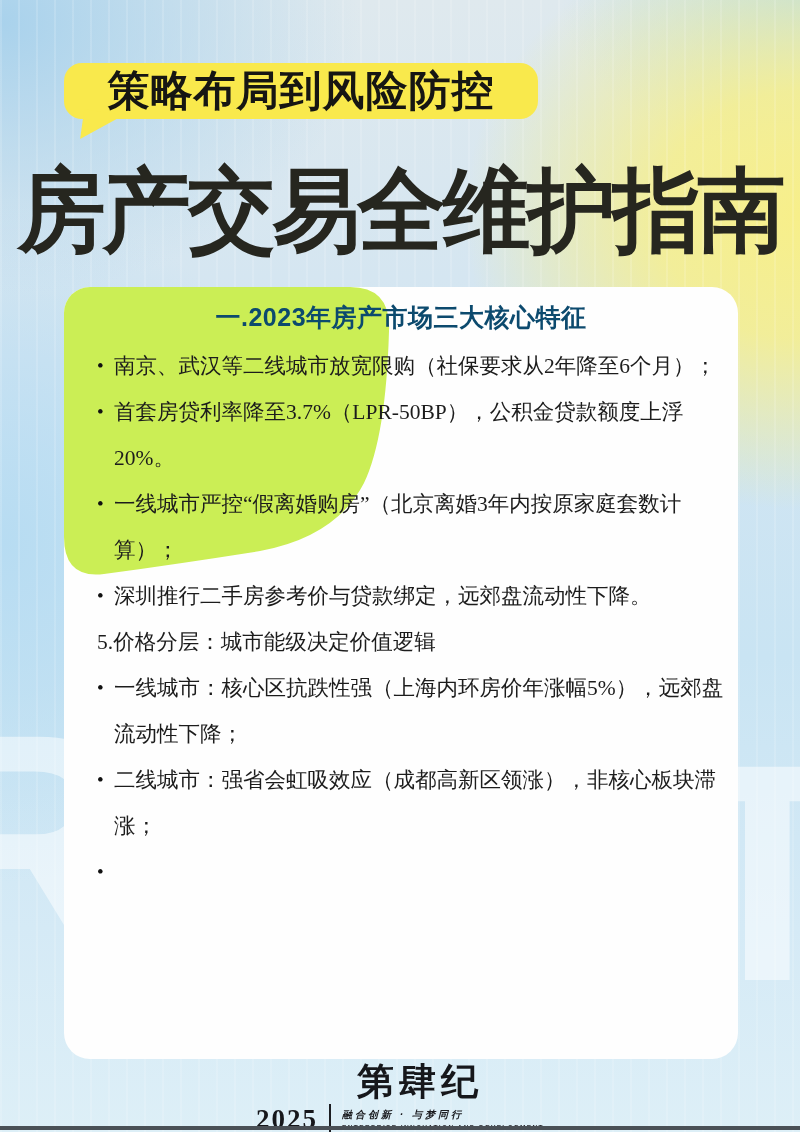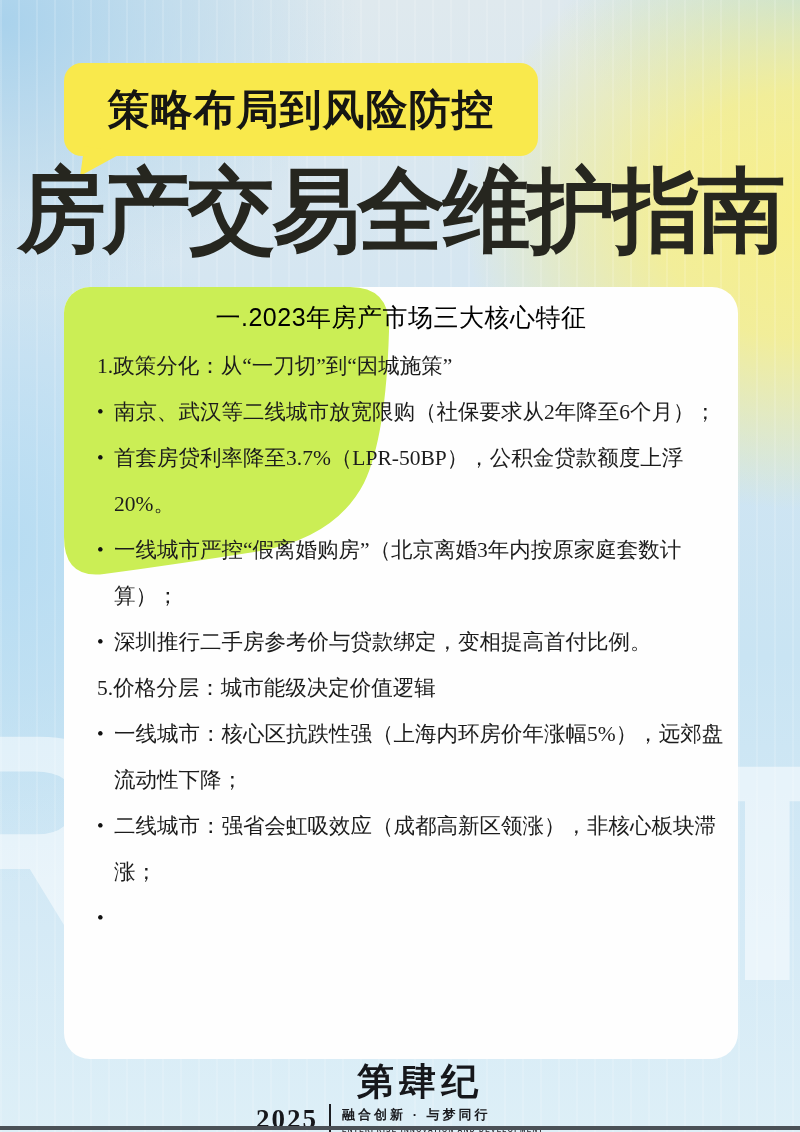--- a/index.html
+++ b/index.html
@@ -13,55 +13,55 @@
       linear-gradient(180deg,#dfe9ee 0%,#d2e5f2 32%,#c9e4f3 58%,#d5eaf6 82%,#ddeff7 100%);
   }
   .texture{position:absolute;inset:0;z-index:1;pointer-events:none;
     background:repeating-linear-gradient(90deg, rgba(255,255,255,0.14) 0 2px, rgba(255,255,255,0) 2px 18px);}
   .watermark{position:absolute;z-index:1;font-weight:700;font-size:310px;line-height:1;
     color:rgba(255,255,255,0.5);user-select:none;}
   .wm-left{left:-88px;top:688px;}
   .wm-right{right:-62px;top:718px;}
 
   
-  .badge{position:absolute;z-index:3;left:64px;top:63px;width:474px;height:93px;
+  .badge{position:absolute;z-index:3;left:64px;top:63px;width:474px;height:56px;
     background:var(--badge-yellow,#f9e94c);border-radius:18px;
     display:flex;align-items:center;justify-content:center;}
   .badge-label{font-weight:900;font-size:42px;letter-spacing:1px;color:#161613;}
   .badge-tail{position:absolute;left:18px;bottom:-23px;width:0;height:0;
     border-top:30px solid var(--badge-yellow,#f9e94c);
     border-right:40px solid transparent;transform:rotate(8deg);}
 
   
   .main-title{position:absolute;z-index:3;left:0;right:0;top:152px;margin:0;
     text-align:center;font-size:88px;font-weight:900;letter-spacing:-3px;
     color:#26261f;transform:scaleY(1.04);white-space:nowrap;}
 
   
   .panel{position:absolute;z-index:2;left:64px;top:287px;width:674px;height:772px;
     background:#fefefe;border-radius:26px;overflow:hidden;}
   .green-blob{position:absolute;left:0;top:0;width:674px;height:772px;}
   .panel-heading{position:absolute;left:0;right:0;top:14px;margin:0;text-align:center;
-    font-size:25px;font-weight:400;letter-spacing:.5px;color:#000000;}
+    font-size:25px;font-weight:700;letter-spacing:.5px;color:#0c4a6e;}
   .panel-body{position:absolute;left:33px;right:8px;top:56px;}
   .row{font-family:"Liberation Serif","DejaVu Serif",serif;font-size:21.5px;line-height:46px;color:#1c1c1c;}
   .row.sublabel{padding-left:16px;}
   .row.bullet{padding-left:17px;position:relative;}
   .row.bullet .dot{position:absolute;left:0;top:0;font-size:19px;color:#111;}
 
   
   .footer{position:absolute;z-index:3;left:0;right:0;top:1062px;text-align:center;color:#16171b;}
   .brand{font-family:"Liberation Serif","DejaVu Serif",serif;font-weight:700;
     font-size:37px;letter-spacing:5px;line-height:1.1;padding-left:40px;}
   .brand-row{display:inline-flex;align-items:center;gap:11px;margin-top:1px;}
   .year{font-family:"Liberation Serif","DejaVu Serif",serif;font-weight:700;
     font-size:27px;letter-spacing:2px;}
   .sep{display:inline-block;width:2px;height:32px;background:#1d1e22;}
   .slogans{display:inline-flex;flex-direction:column;align-items:flex-start;text-align:left;}
-  .slogan-cn{font-size:13px;font-weight:900;letter-spacing:3px;color:#1a1b1f;}
+  .slogan-cn{font-size:10px;font-weight:900;letter-spacing:3px;color:#1a1b1f;font-style:italic;}
   .slogan-en{font-size:6.5px;font-weight:700;letter-spacing:1.4px;color:#2d2e33;margin-top:2px;}
 
   .bottom-line{position:absolute;z-index:4;left:0;right:0;top:1126px;height:4px;background:#4a5056;}
 </style>
 </head>
 <body>
 
 <div class="poster">
   <div class="texture"></div>
 
@@ -74,25 +74,24 @@
   </div>
 
   <h1 class="main-title">房产交易全维护指南</h1>
 
   <section class="panel">
     <svg class="green-blob" viewBox="0 0 674 772" preserveAspectRatio="none" aria-hidden="true">
       <path d="M0,0 H286 Q327,0 325,44 Q322,150 300,196 Q272,250 196,264 Q120,276 40,287 Q0,292 0,250 Z" fill="var(--accent-green,#cbee55)"></path>
     </svg>
     <h2 class="panel-heading">一.2023年房产市场三大核心特征</h2>
     <div class="panel-body" id="panel-body">
-        <div class="row numbered">1.政策分化：从“一刀切”到“因城施策”</div>
         <div class="row bullet"><span class="dot">•</span><span>南京、武汉等二线城市放宽限购（社保要求从2年降至6个月）；</span></div>
         <div class="row bullet"><span class="dot">•</span><span>首套房贷利率降至3.7%（LPR-50BP），公积金贷款额度上浮20%。</span></div>
         <div class="row bullet"><span class="dot">•</span><span>一线城市严控“假离婚购房”（北京离婚3年内按原家庭套数计算）；</span></div>
-        <div class="row bullet"><span class="dot">•</span><span>深圳推行二手房参考价与贷款绑定，变相提高首付比例。</span></div>
+        <div class="row bullet"><span class="dot">•</span><span>深圳推行二手房参考价与贷款绑定，远郊盘流动性下降。</span></div>
         <div class="row numbered">5.价格分层：城市能级决定价值逻辑</div>
         <div class="row bullet"><span class="dot">•</span><span>一线城市：核心区抗跌性强（上海内环房价年涨幅5%），远郊盘流动性下降；</span></div>
         <div class="row bullet"><span class="dot">•</span><span>二线城市：强省会虹吸效应（成都高新区领涨），非核心板块滞涨；</span></div>
         <div class="row bullet"><span class="dot">•</span></div>
       </div>
   </section>
 
   <footer class="footer">
     <div class="brand">第肆纪</div>
     <div class="brand-row">

